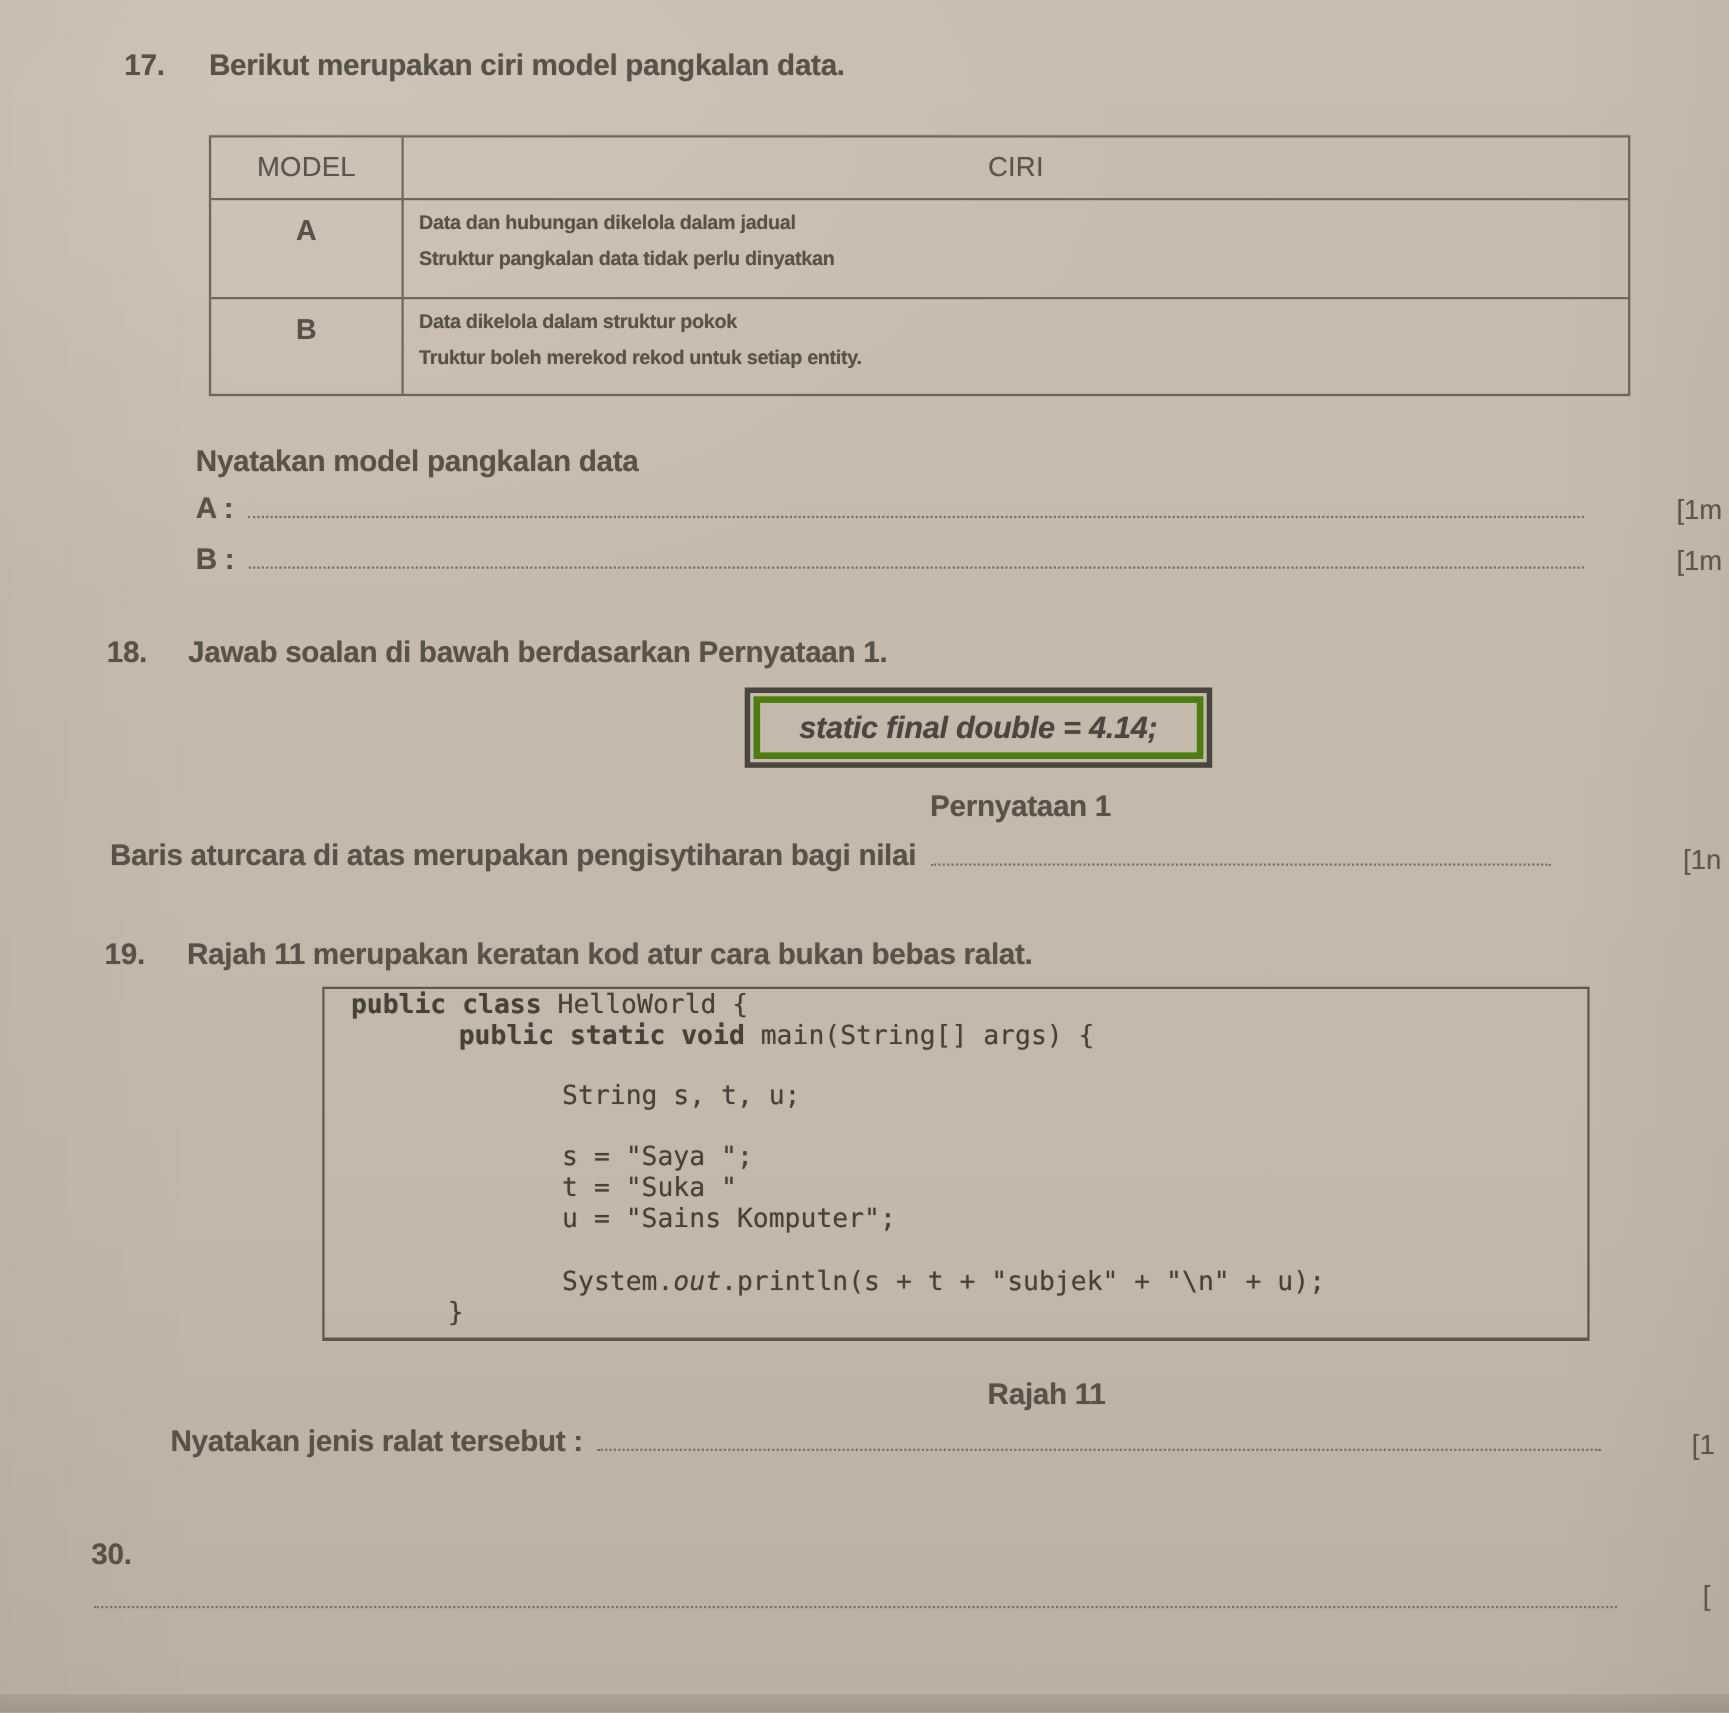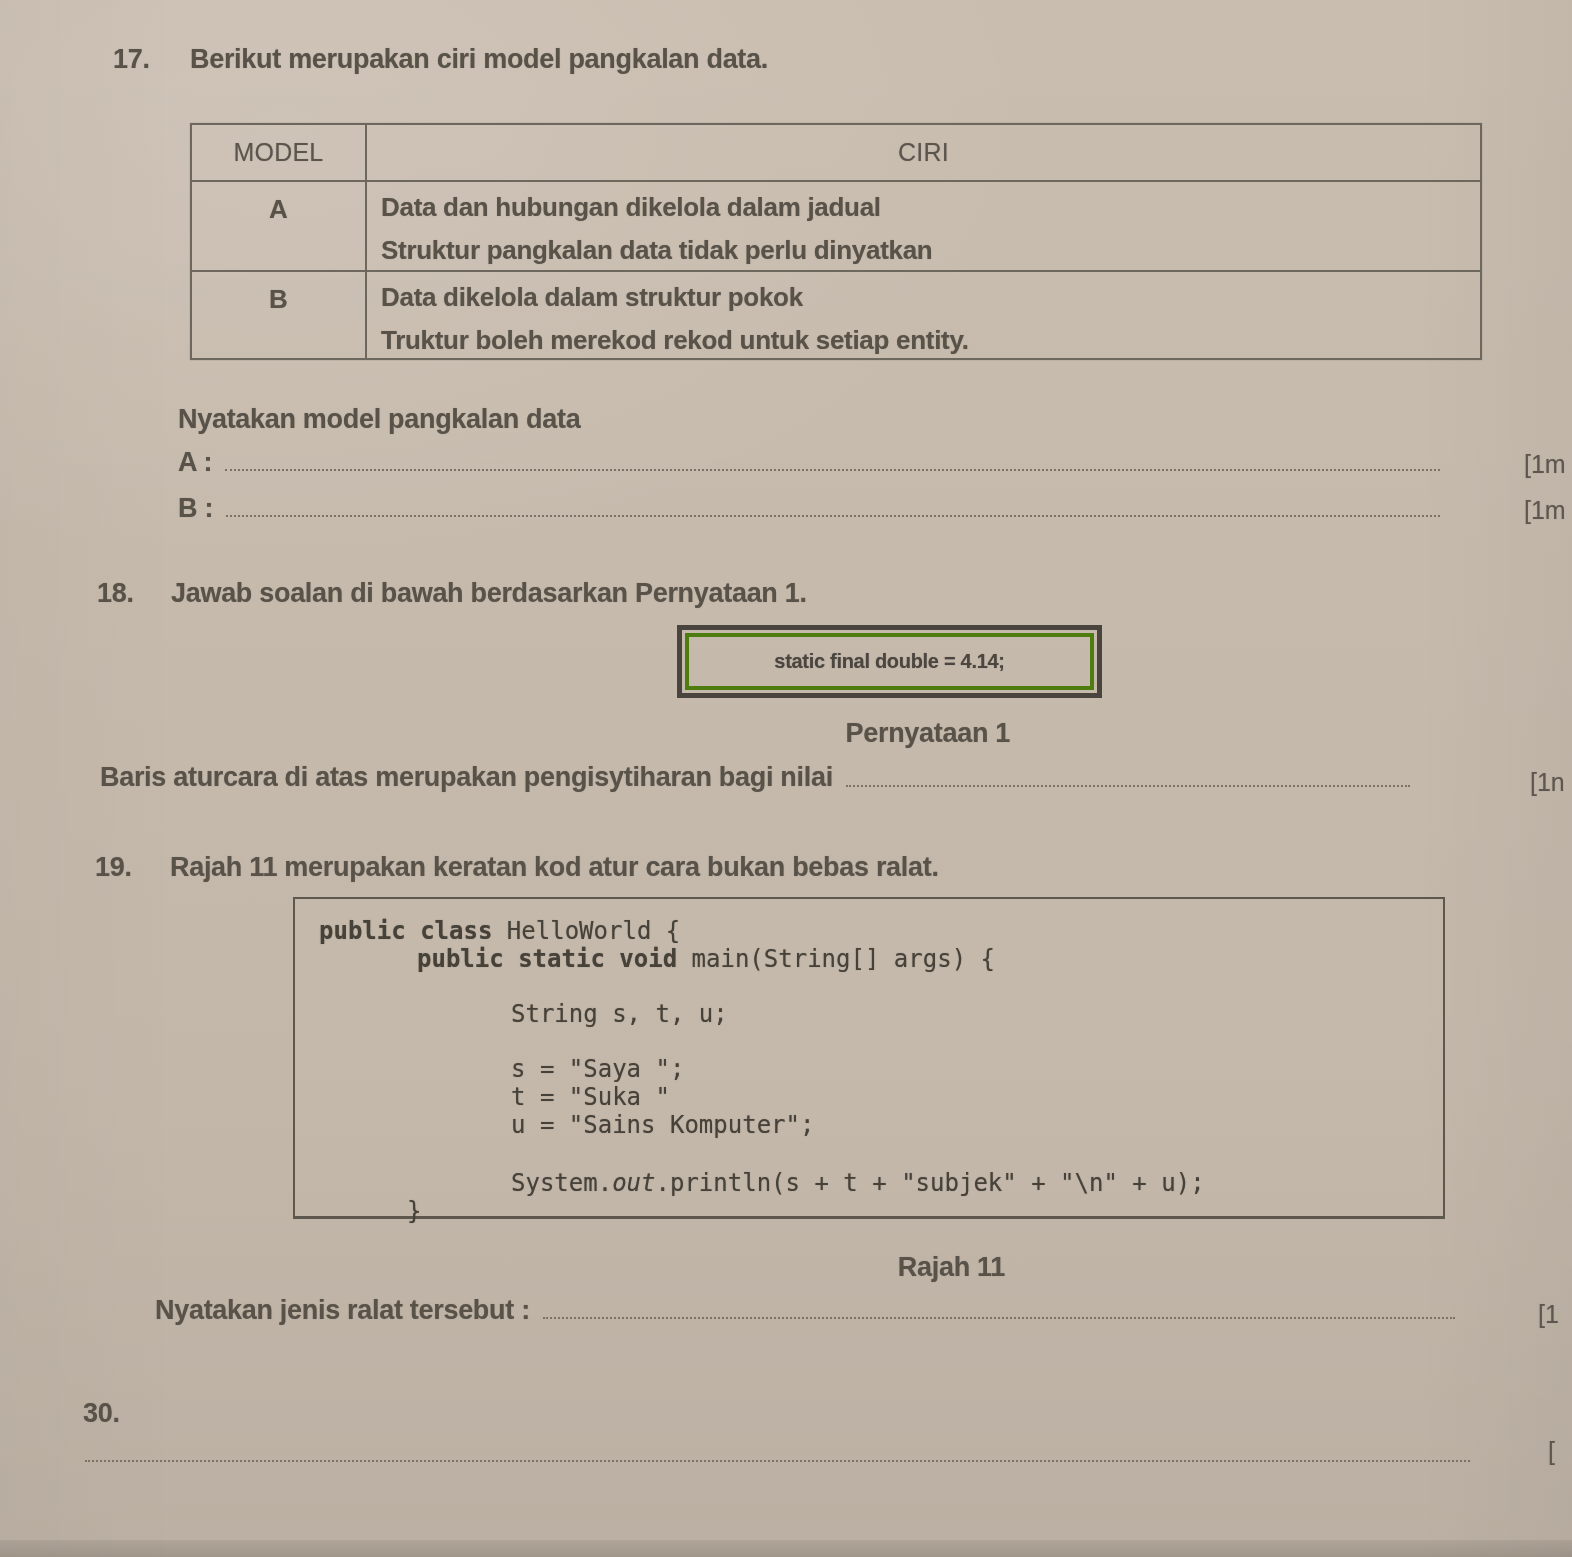--- a/index.html
+++ b/index.html
@@ -55,21 +55,21 @@
   .cell.model {
     display: flex; justify-content: center;
     padding-top: 12px;
     font-size: 26px; font-weight: 600;
     color: #585249;
     text-shadow: 0 0 1px rgba(88,82,73,0.4);
   }
   .cell.ciri { padding: 10px 0 0 14px; }
   .cell.ciri p {
     margin: 0 0 12px 0;
-    font-size: 26px; font-weight: 600; letter-spacing: -0.3px;
+    font-size: 18px; font-weight: 600; letter-spacing: -0.3px;
     color: #585249;
     text-shadow: 0 0 1px rgba(88,82,73,0.45);
   }
   
   .ansrow { display: flex; align-items: baseline; }
   .anslabel {
     font-size: 27px; font-weight: 600; letter-spacing: -0.3px;
     color: #585249; white-space: pre;
     text-shadow: 0 0 1px rgba(88,82,73,0.45);
   }
@@ -85,39 +85,39 @@
     color: #5d574f; white-space: pre;
     text-shadow: 0 0 1px rgba(93,87,79,0.4);
   }
   
   .stmt-outer {
     border: 5px solid #49443d;
     padding: 3px;
     box-sizing: border-box;
   }
   .stmt-inner {
-    border: 4px solid #4d7c0f;
+    border: 6px solid #4d7c0f;
     height: 100%;
     box-sizing: border-box;
     display: flex; align-items: center; justify-content: center;
-    font-size: 20px; font-weight: 700; letter-spacing: -0.3px;
+    font-size: 28px; font-weight: 700; letter-spacing: -0.3px;
     color: #4b463f;
     text-shadow: 0 0 1px rgba(75,70,63,0.5);
+    font-style: italic;
   }
   .caption {
     font-size: 27px; font-weight: 600; letter-spacing: -0.3px;
     color: #585249; text-align: right;
     text-shadow: 0 0 1px rgba(88,82,73,0.45);
   }
   
   .codebox {
     border: 2px solid #5d574e;
     border-bottom-width: 3px;
     box-sizing: border-box;
-    padding-top: 18px;
     background: rgba(255,255,255,0.02);
   }
   .codeline {
     font-family: "DejaVu Sans Mono", "Liberation Mono", monospace;
     font-size: 24px;
     line-height: 28px;
     color: #474239;
     white-space: pre;
     text-shadow: 0 0 1px rgba(71,66,57,0.5);
   }

